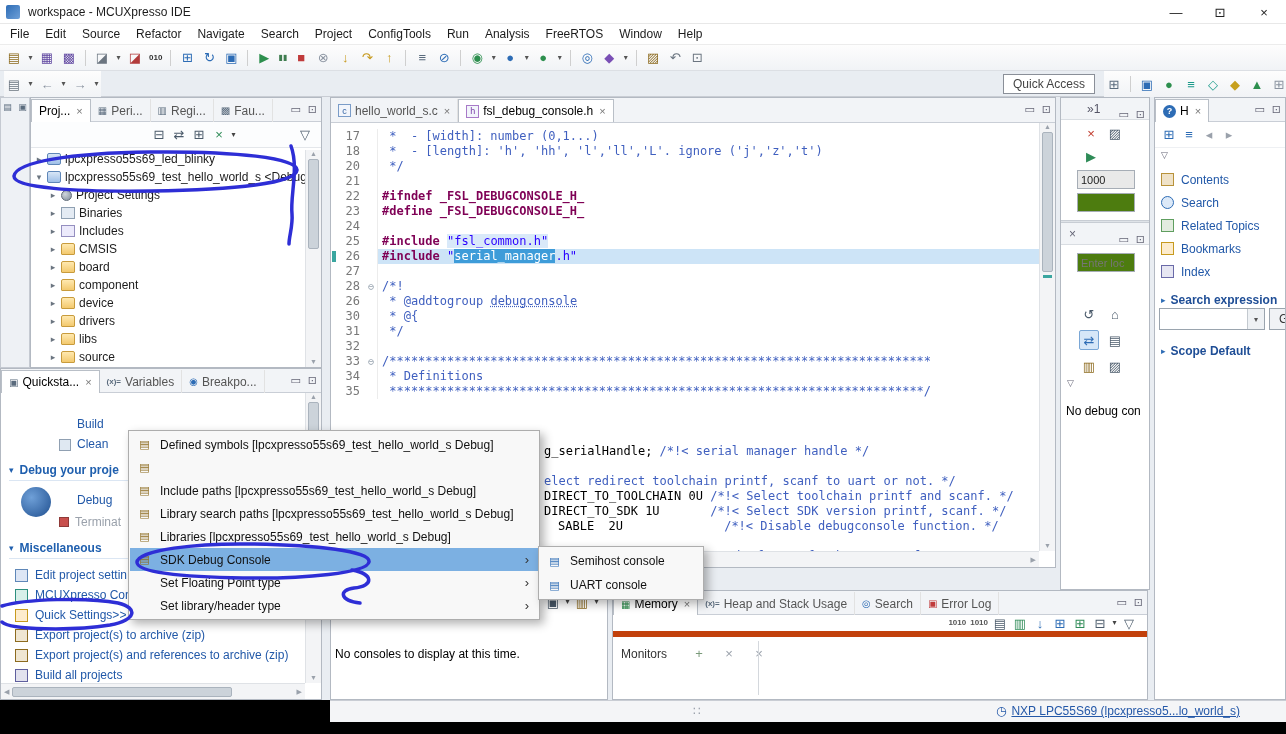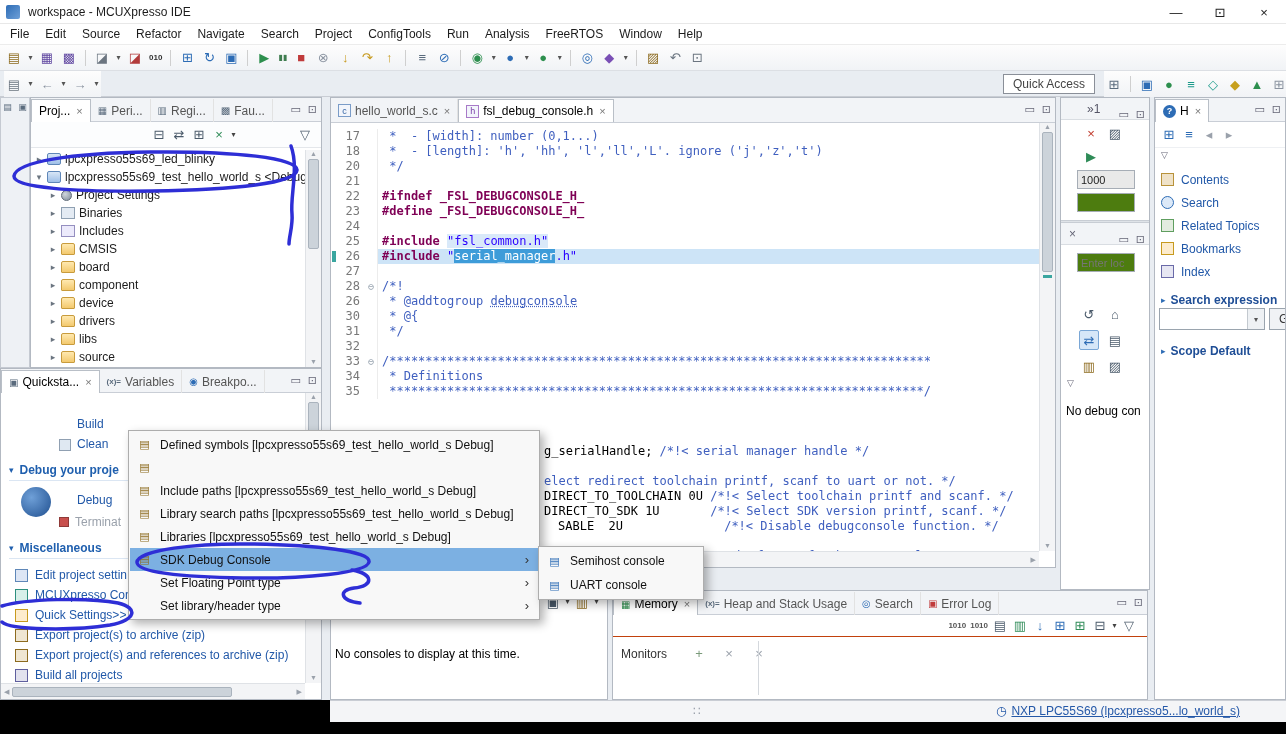--- a/index.html
+++ b/index.html
@@ -96,21 +96,21 @@
 .tk-sel{color:#fff;background:var(--selection_bg,#3e9cd9);}
 .code-frag{position:absolute;white-space:pre;text-align:center;}
 .ovmark{position:absolute;right:3px;width:9px;height:3px;background:#3aa6a0;}
 
 #consolepanel{left:330px;top:568px;width:278px;height:132px;}
 .chead{position:relative;height:22px;}
 .ctoolbar{display:flex;justify-content:flex-end;align-items:center;height:22px;padding-right:6px;}
 .cmsg{position:absolute;left:4px;top:78px;color:#000;}
 
 #memorypanel{left:612px;top:590px;width:536px;height:110px;}
-.mtb{display:flex;justify-content:flex-end;align-items:center;height:22px;padding-right:8px;border-bottom:1px solid #c2410c;}
+.mtb{display:flex;justify-content:flex-end;align-items:center;height:22px;padding-right:8px;border-bottom:6px solid #c2410c;}
 .monitors-label{position:absolute;left:8px;top:56px;color:#333;}
 .mon-actions{position:absolute;left:76px;top:52px;display:flex;gap:10px;}
 .mdivider{position:absolute;left:145px;top:50px;bottom:4px;width:1px;background:#d4d8dd;}
 
 #auxpanel{left:1060px;top:97px;width:90px;height:493px;overflow:hidden;}
 .aux-head{position:relative;height:22px;background:#f2f4f7;border-bottom:1px solid #d9dde2;color:#556;padding-left:26px;line-height:22px;}
 .aux-row{display:flex;gap:4px;padding:3px 0 0 20px;}
 .aux-input{position:relative;margin:4px 0 0 16px;width:58px;height:19px;border:1px solid #a6adb6;background:#e9e9e9;padding:0 3px;font-size:11px;line-height:17px;color:#222;}
 .aux-input.white{background:#4d7c0f;}
 .aux-input input{width:100%;height:100%;border:0;background:transparent;font:inherit;color:inherit;}

